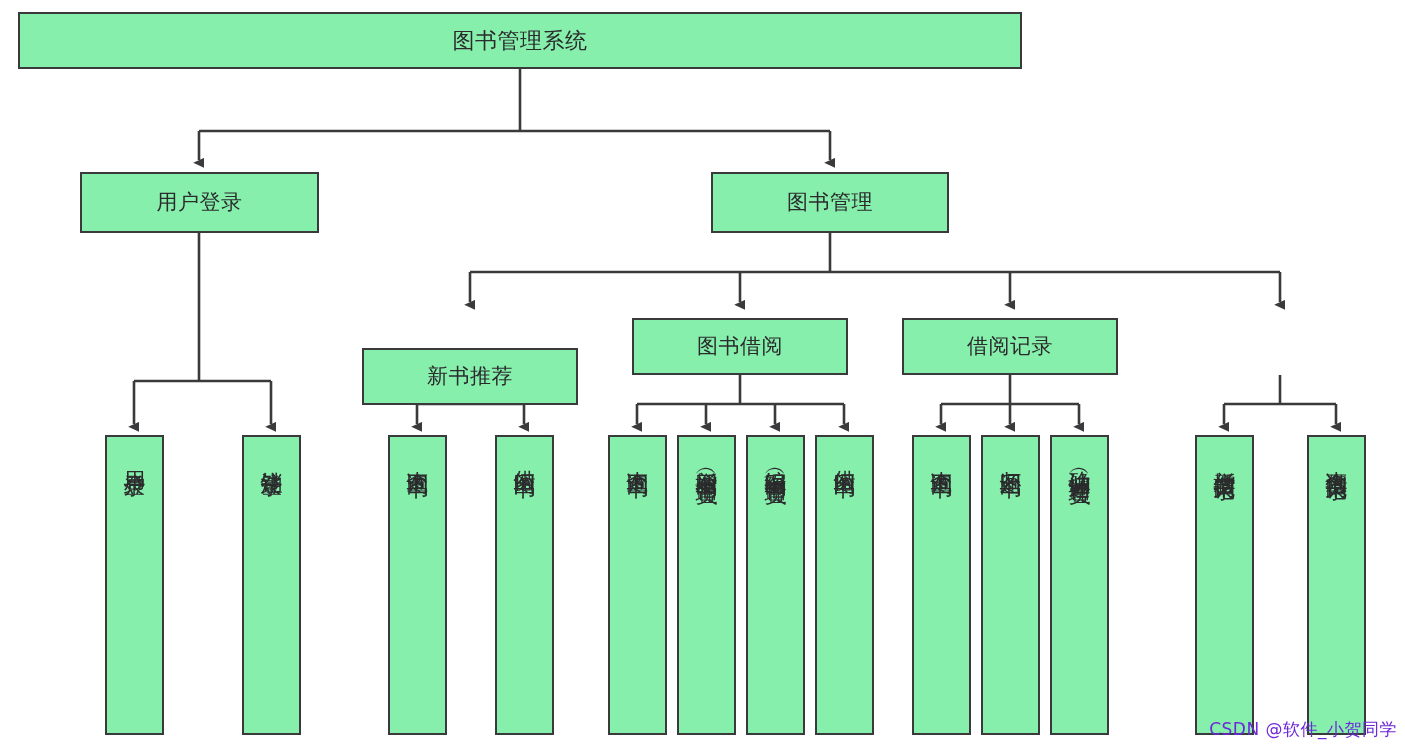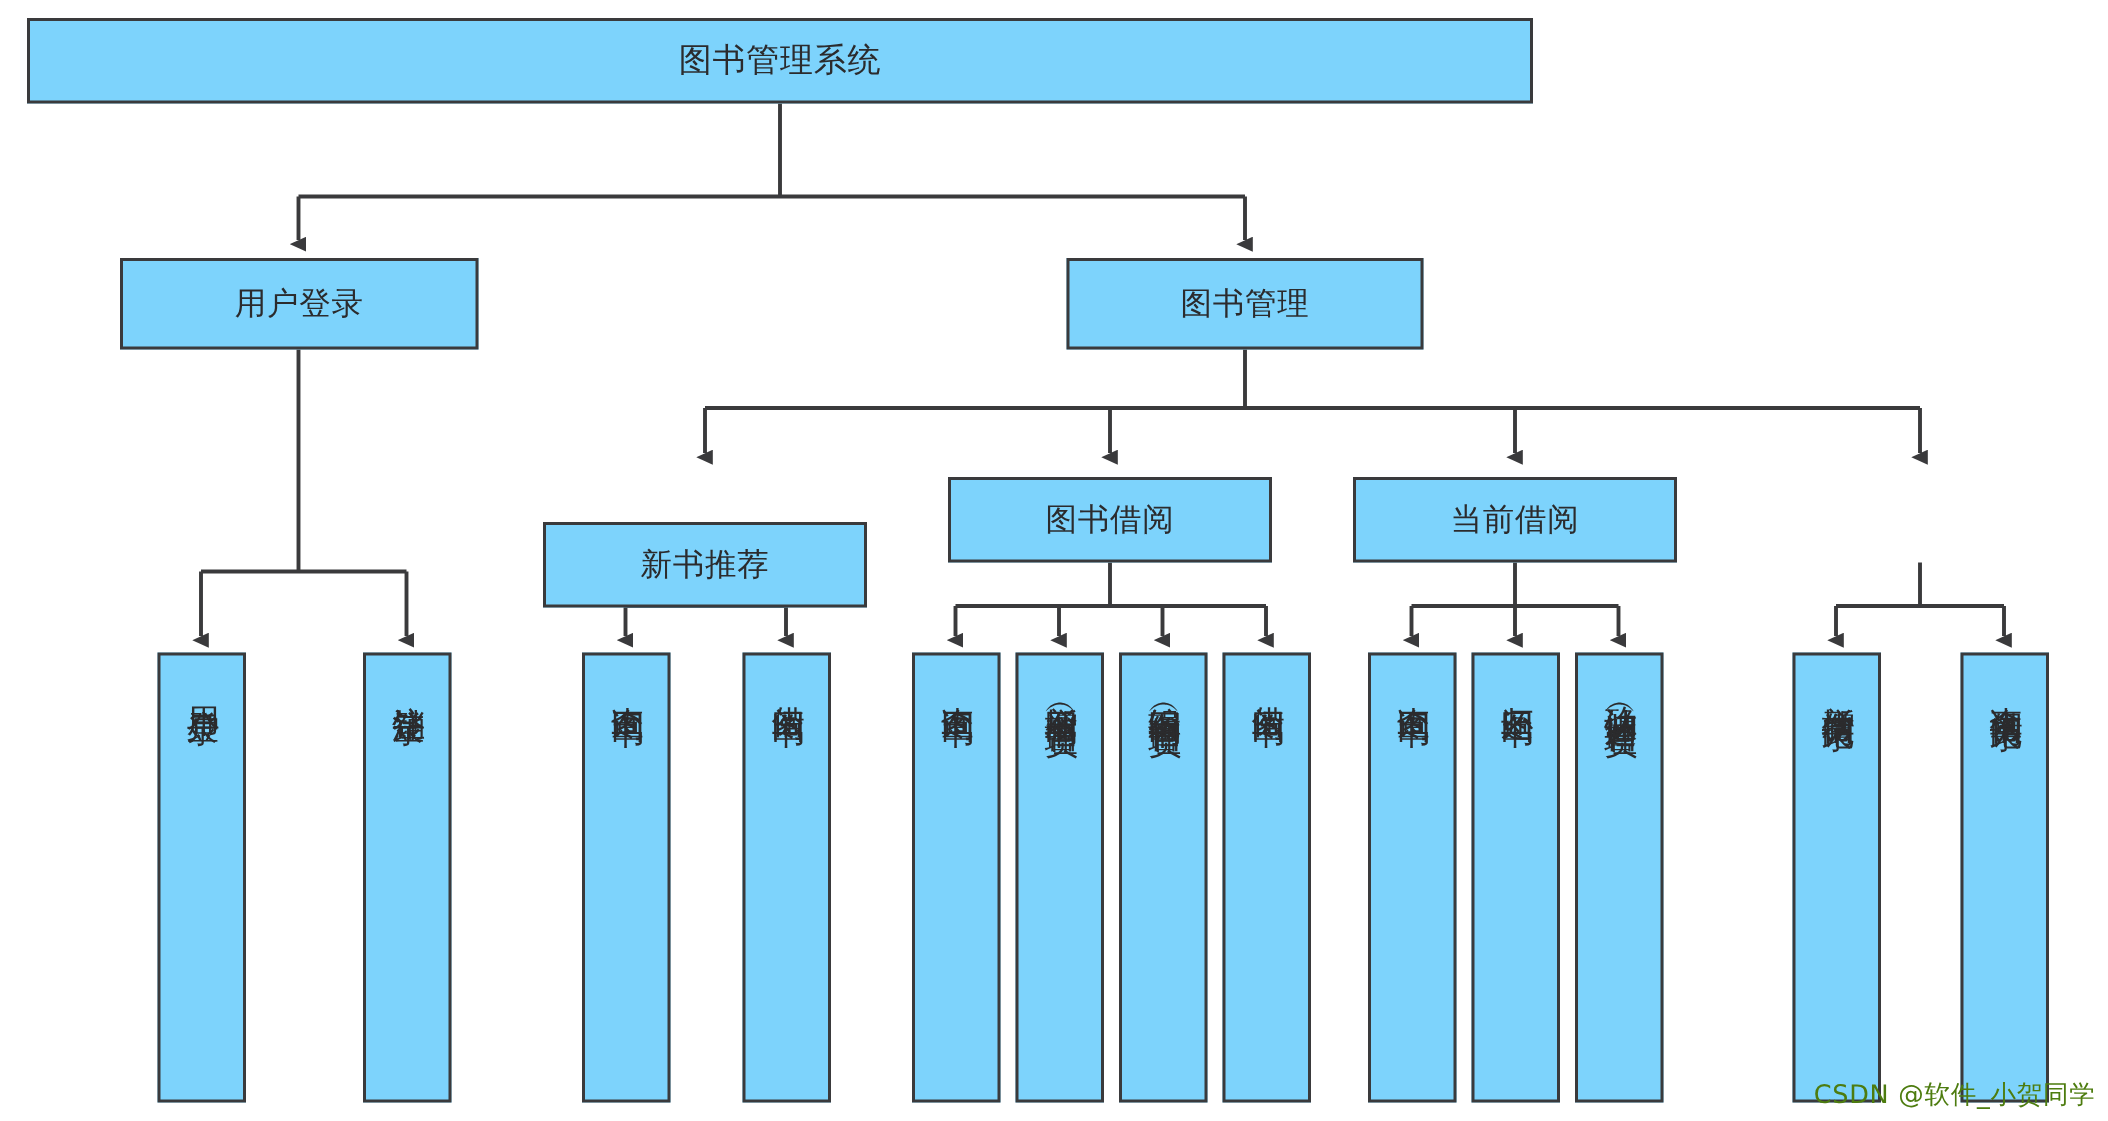--- a/index.html
+++ b/index.html
@@ -23,21 +23,21 @@
     position: absolute;
     left: 0;
     top: 0;
     width: 1405px;
     height: 747px;
     pointer-events: none;
   }
   .node {
     position: absolute;
     box-sizing: border-box;
-    background: #7dd3fc;
+    background: #86efac;
     border: 2.5px solid #3a3a3c;
     display: flex;
     align-items: center;
     justify-content: center;
     z-index: 2;
   }
   .node .lbl {
     font-size: 21px;
     line-height: 1.05;
     letter-spacing: 0.5px;
@@ -60,21 +60,21 @@
     line-height: 1.18;
     letter-spacing: 2px;
     white-space: pre;
     text-align: left;
   }
   .watermark {
     position: absolute;
     right: 8px;
     bottom: 6px;
     font-size: 17px;
-    color: #4d7c0f;
+    color: #6d28d9;
     letter-spacing: 0.5px;
     z-index: 5;
     white-space: nowrap;
   }
 </style>
 </head>
 <body>
 
 <div id="canvas">
 
@@ -139,21 +139,21 @@
     <span class="lbl">图书管理</span>
   </div>
 
   <div class="node" style="left:362px; top:318px; width:216px; height:57px;margin-top:30px;">
     <span class="lbl">新书推荐</span>
   </div>
   <div class="node" style="left:632px; top:318px; width:216px; height:57px;justify-content:center;">
     <span class="lbl">图书借阅</span>
   </div>
   <div class="node" style="left:902px; top:318px; width:216px; height:57px;">
-    <span class="lbl">当前借阅</span>
+    <span class="lbl">借阅记录</span>
   </div>
 
   <div class="node leaf" style="left:105px; top:435px; width:59px; height:300px;">
     <span class="lbl">用户登录</span>
   </div>
   <div class="node leaf" style="left:242px; top:435px; width:59px; height:300px;">
     <span class="lbl">注销登录</span>
   </div>
 
   <div class="node leaf" style="left:388px; top:435px; width:59px; height:300px;">

